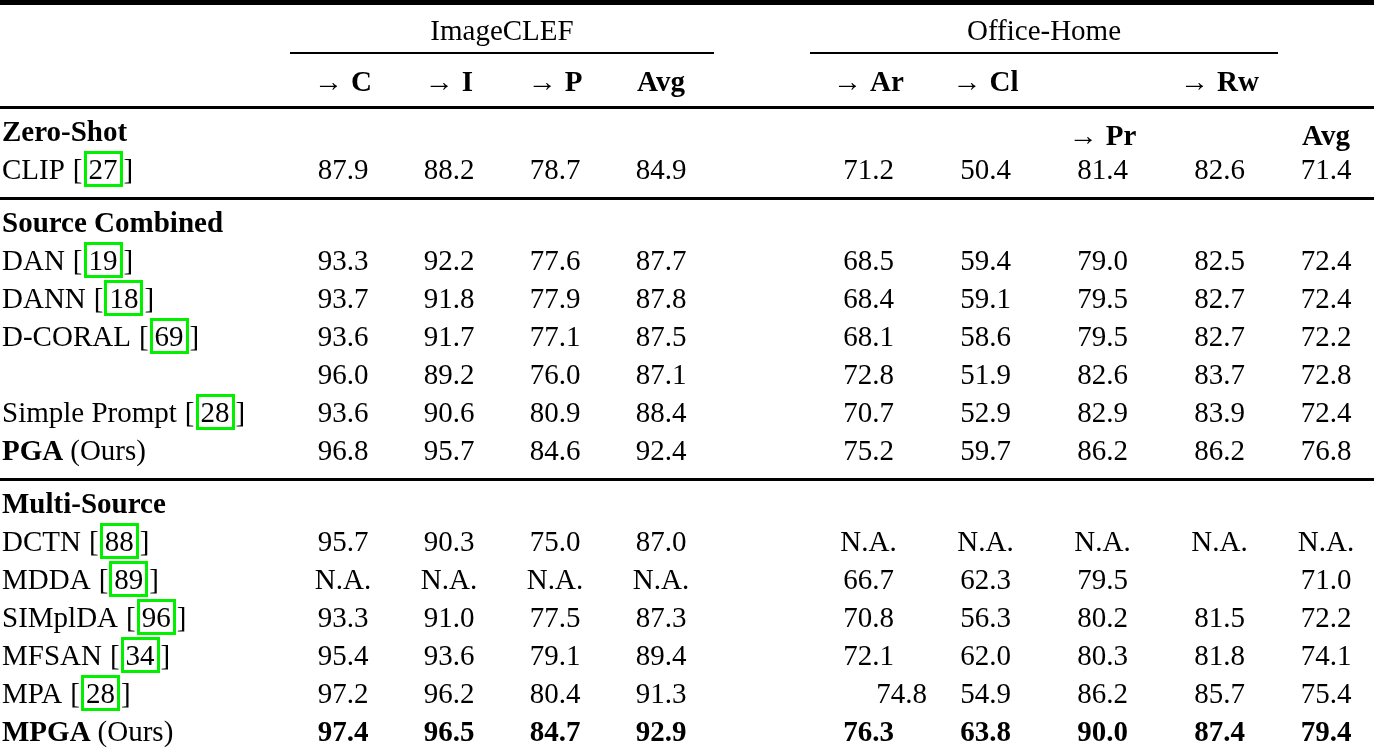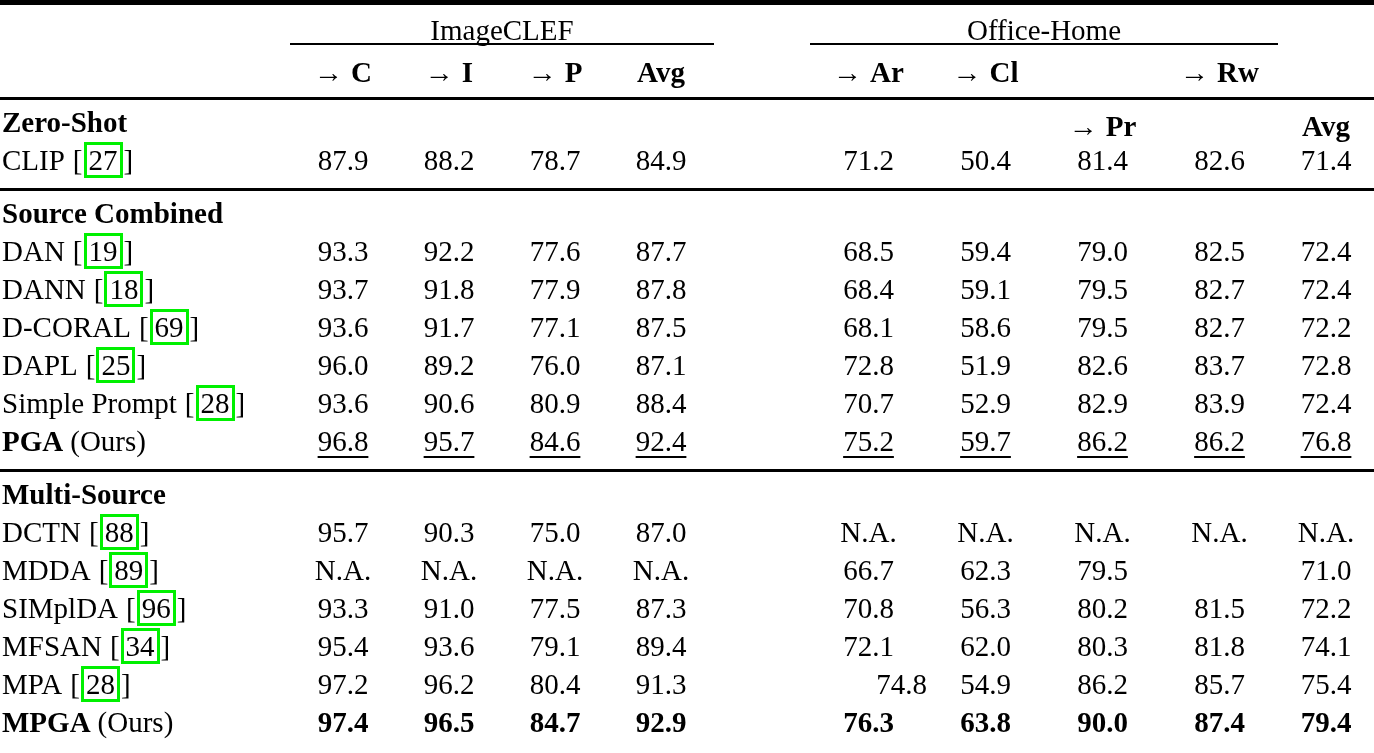--- a/index.html
+++ b/index.html
@@ -12,33 +12,33 @@
   }
   .tbl { width: 1374px; }
   .rule { width: 100%; background: #000; }
   .rule.thick { height: 5px; }
   .rule.med { height: 3px; }
   .row {
     display: grid;
     grid-template-columns: 290px 106px 106px 106px 106px 96px 117px 117px 117px 117px 96px;
     align-items: baseline;
   }
-  .group-row { height: 38px; line-height: 50px; font-size: 29px; border-radius: 10px; }
+  .group-row { height: 47px; line-height: 50px; font-size: 29px; border-radius: 10px; }
   .group-row .glabel { text-align: center; }
   .cmid-row { height: 2px; }
   .cmid { height: 2px; background: #000; }
   .colhdr-row { height: 52px; line-height: 54px; font-size: 29px; font-weight: bold; }
   .colhdr { text-align: center; white-space: nowrap; }
   .colhdr .arrow { font-weight: normal; margin-right: 8px; }
   .section { padding: 3px 0 9px 0; }
   .drow { height: 38px; line-height: 38px; font-size: 29px; }
   .sec-hdr { font-weight: bold; padding-left: 2px; }
   .method { text-align: left; padding-left: 2px; white-space: nowrap; }
   .val { text-align: center; }
-  .drow.u .val { text-decoration: underline; text-decoration-thickness: 2px; text-underline-offset: 5px; }
+  .drow.u .val { text-decoration-thickness: 2px; text-underline-offset: 5px; }
   .drow.b .val { font-weight: bold; }
   .mname.bold { font-weight: bold; }
   .bracket { margin-left: 8px; }
   .bracket.close { margin-left: 0; }
   .cite {
     display: inline-block;
     border-style: solid;
     border-width: 3px;
     padding: 0 2px;
     line-height: 30px;
@@ -129,21 +129,20 @@
           <div class="val" style="grid-column: 3;">91.7</div>
           <div class="val" style="grid-column: 4;">77.1</div>
           <div class="val" style="grid-column: 5;">87.5</div>
           <div class="val" style="grid-column: 7;">68.1</div>
           <div class="val" style="grid-column: 8;">58.6</div>
           <div class="val" style="grid-column: 9;">79.5</div>
           <div class="val" style="grid-column: 10;">82.7</div>
           <div class="val" style="grid-column: 11;">72.2</div>
         </div>
         <div class="row drow">
-          <div class="method" style="grid-column: 1;"><span class="mname">DAPL</span><span class="bracket">[</span><span class="cite" style="border-color: rgb(0, 240, 0);">25</span><span class="bracket close">]</span></div>
           <div class="val" style="grid-column: 2;">96.0</div>
           <div class="val" style="grid-column: 3;">89.2</div>
           <div class="val" style="grid-column: 4;">76.0</div>
           <div class="val" style="grid-column: 5;">87.1</div>
           <div class="val" style="grid-column: 7;">72.8</div>
           <div class="val" style="grid-column: 8;">51.9</div>
           <div class="val" style="grid-column: 9;">82.6</div>
           <div class="val" style="grid-column: 10;">83.7</div>
           <div class="val" style="grid-column: 11;">72.8</div>
         </div>

